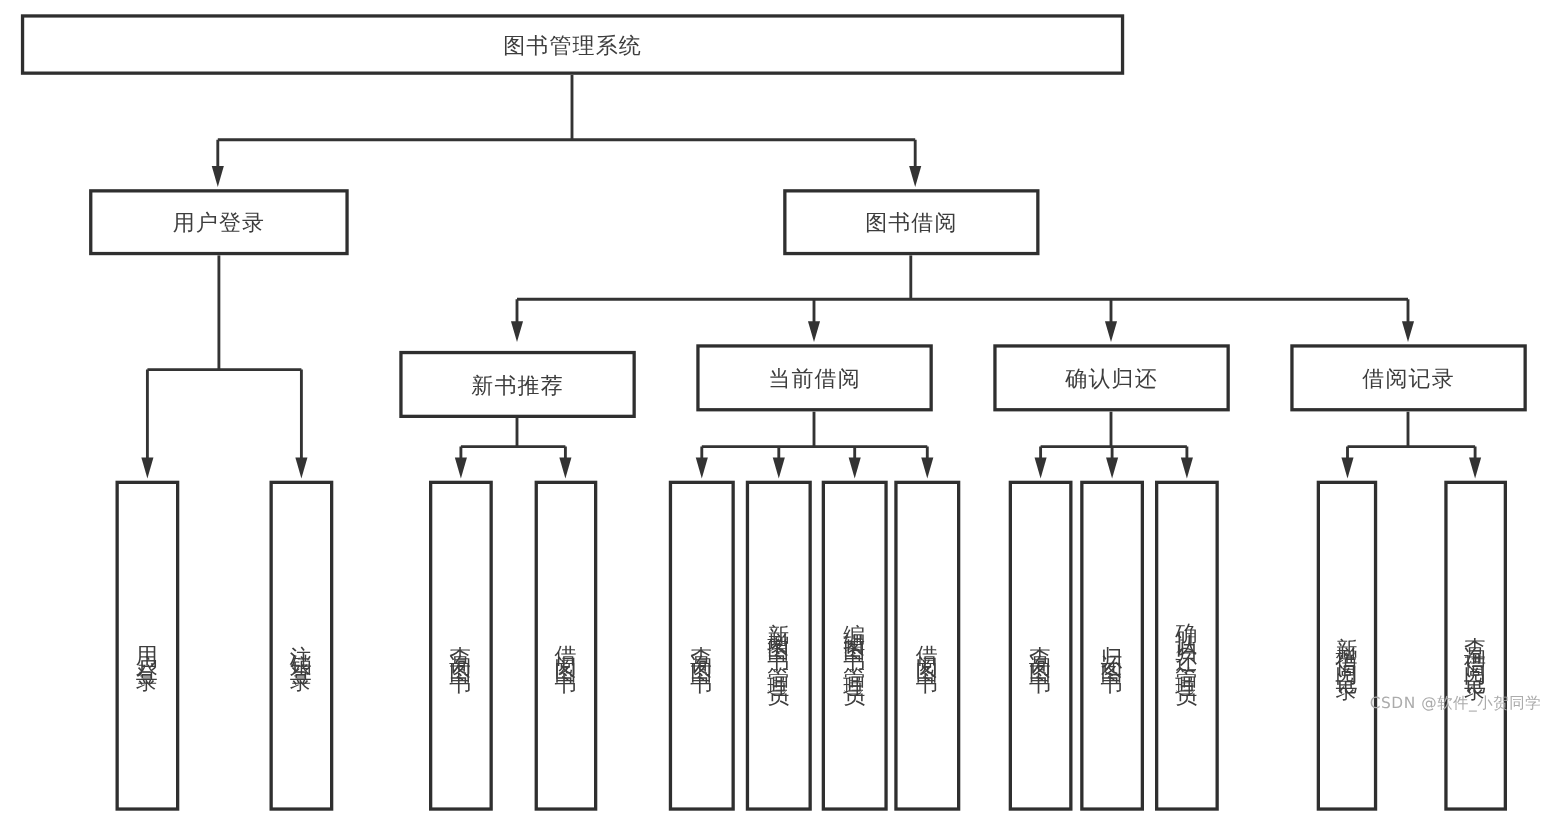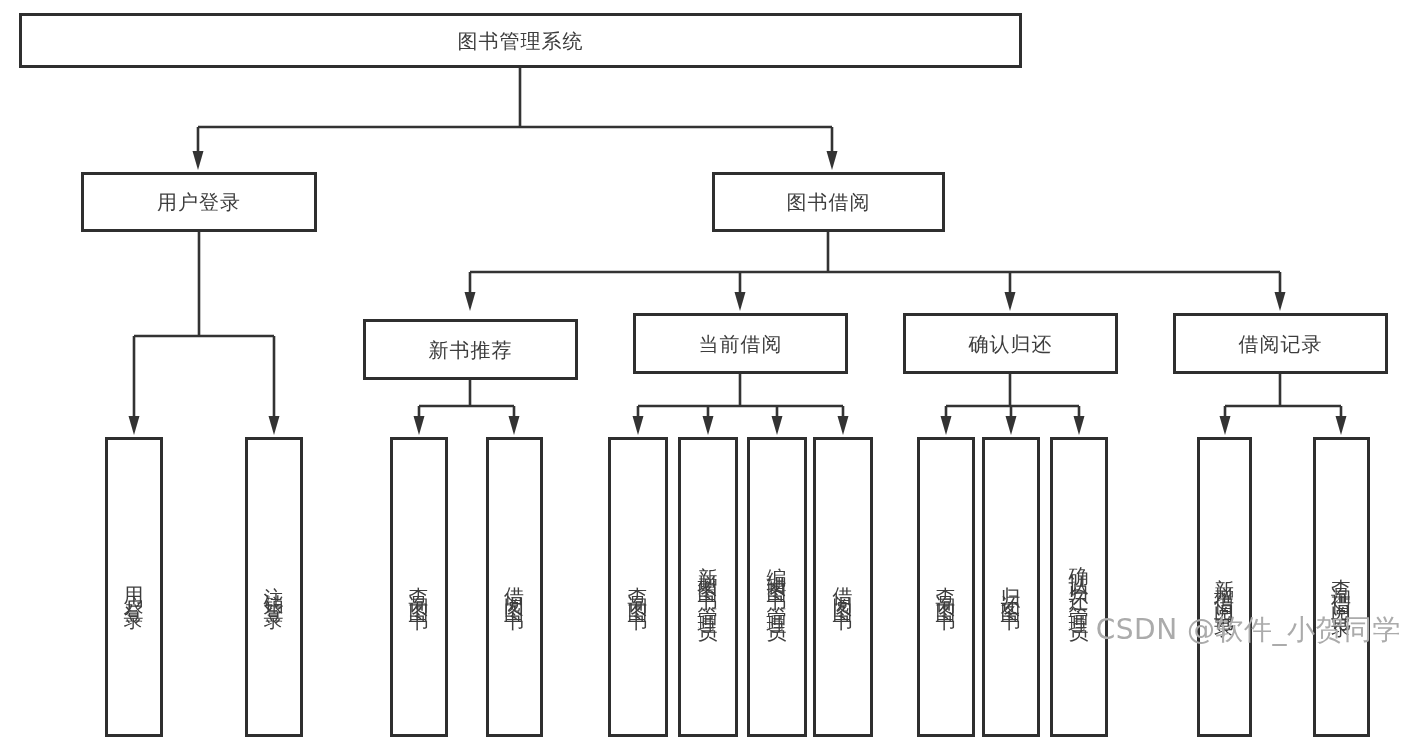--- a/index.html
+++ b/index.html
@@ -35,21 +35,21 @@
   .leaf span {
     writing-mode: vertical-rl;
     text-orientation: mixed;
     letter-spacing: 8px;
     font-size: 20px;
     white-space: nowrap;
   }
   .watermark {
     position: absolute;
     right: 4px; bottom: 1px;
-    font-size: 28px;
+    font-size: 14px;
     color: var(--watermark);
     z-index: 5;
     letter-spacing: 0.5px;
     white-space: nowrap;
     text-align: center;
   }
 </style>
 </head>
 <body>
 

